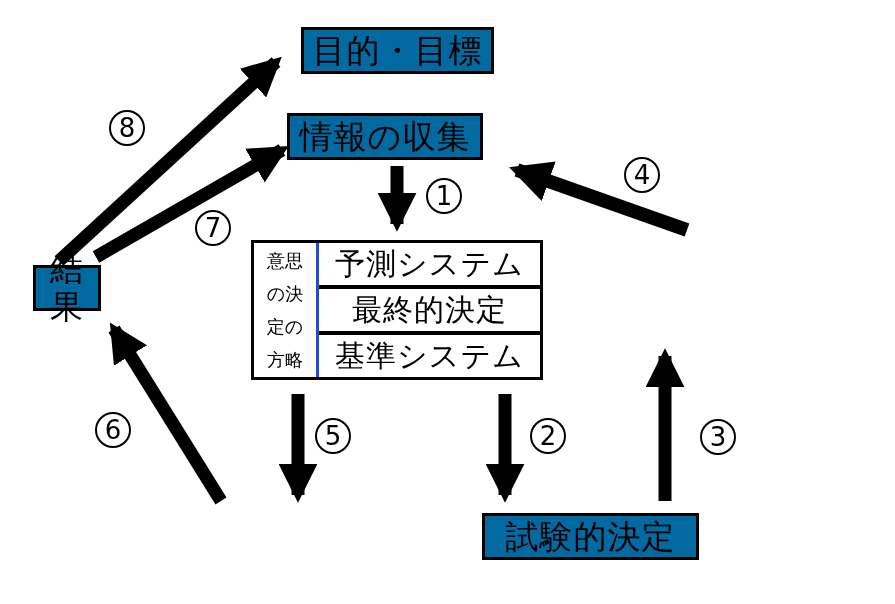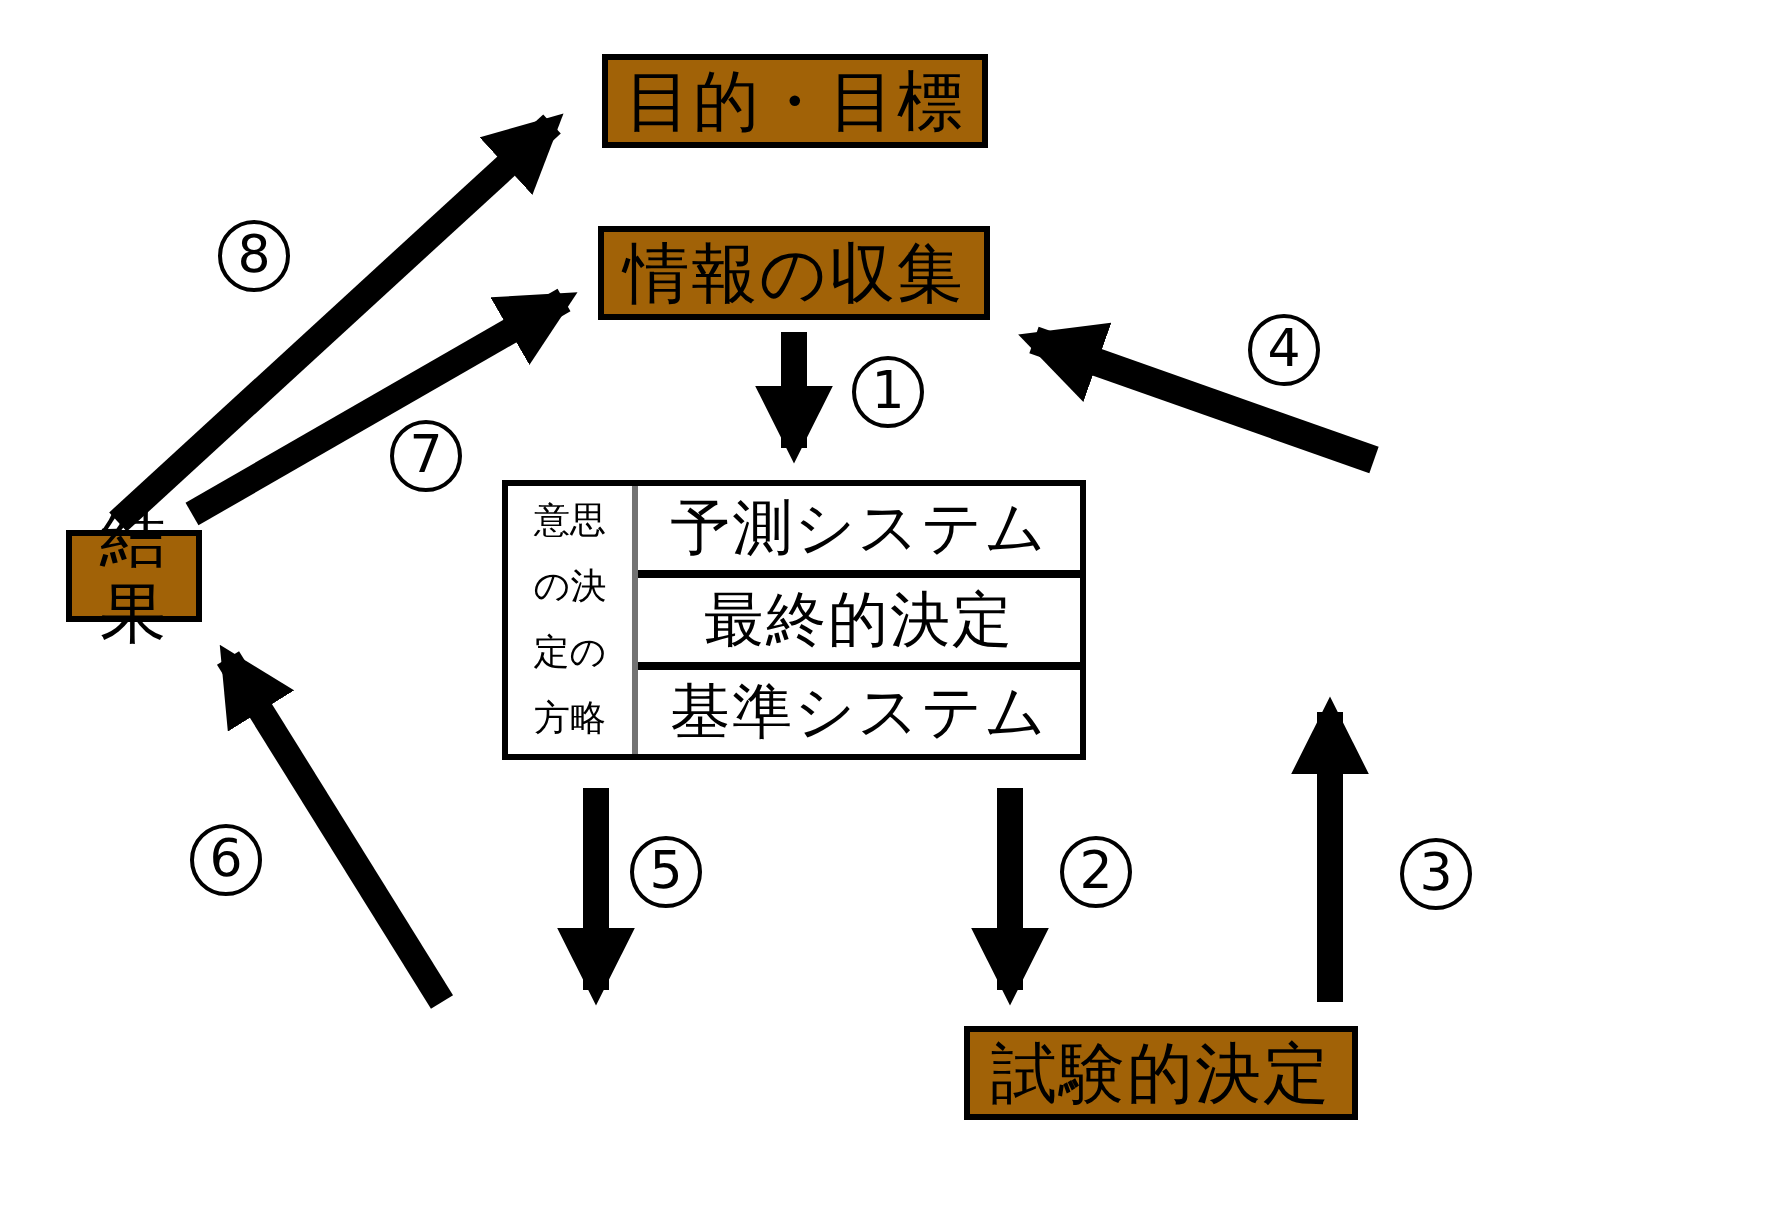--- a/index.html
+++ b/index.html
@@ -22,21 +22,21 @@
     position: absolute;
     left: 0;
     top: 0;
     width: 895px;
     height: 604px;
   }
   .node {
     position: absolute;
     box-sizing: border-box;
     border: 3px solid #000000;
-    background: #a16207;
+    background: #0369a1;
     display: flex;
     align-items: center;
     justify-content: center;
     text-align: center;
     line-height: 1.15;
   }
   .node span { display: inline-block; }
   .fs-large { font-size: 33px; letter-spacing: 1px; }
   .fs-mid   { font-size: 29px; }
   
@@ -47,21 +47,21 @@
     width: 292px;
     height: 140px;
     box-sizing: border-box;
     border: 3px solid #000000;
     background: #ffffff;
     display: flex;
   }
   .strategy-left {
     width: 65px;
     box-sizing: border-box;
-    border-right: 3px solid #737373;
+    border-right: 3px solid #1d4ed8;
     display: flex;
     align-items: center;
     justify-content: center;
     text-align: center;
   }
   .strategy-left span {
     display: inline-block;
     width: 40px;
     font-size: 18px;
     line-height: 33px;
@@ -116,21 +116,21 @@
     <line x1="298" y1="394" x2="298" y2="495" stroke="#000000" stroke-width="13" marker-end="url(#ah)"></line>
     <line x1="221" y1="501" x2="114" y2="329" stroke="#000000" stroke-width="13" marker-end="url(#ah)"></line>
     <line x1="96" y1="257" x2="282" y2="150" stroke="#000000" stroke-width="13" marker-end="url(#ah)"></line>
     <line x1="59" y1="261" x2="276" y2="62" stroke="#000000" stroke-width="13" marker-end="url(#ah)"></line>
   </svg>
 
   <div class="node fs-large" style="left:301px; top:27px; width:193px; height:47px;">
     <span>目的・目標</span>
   </div>
 
-  <div class="node fs-large" style="left:299px; top:113px; width:196px; height:47px;">
+  <div class="node fs-large" style="left:287px; top:113px; width:196px; height:47px;">
     <span>情報の収集</span>
   </div>
 
   <div class="strategy-table">
     <div class="strategy-left">
       <span>意思の決定の方略</span>
     </div>
     <div class="strategy-rows">
       <div class="strategy-row">
         <span>予測システム</span>
@@ -143,21 +143,21 @@
       </div>
     </div>
   </div>
 
 
   <div class="node fs-large" style="left:33px; top:265px; width:68px; height:46px;">
     <span>結果</span>
   </div>
 
 
-  <div class="node fs-large" style="left:482px; top:513px; width:197px; height:47px;align-items:center;">
+  <div class="node fs-large" style="left:482px; top:513px; width:217px; height:47px;align-items:center;">
     <span>試験的決定</span>
   </div>
 
   <div class="num" style="left:426px; top:178px;">
     <span>1</span>
   </div>
   <div class="num" style="left:530px; top:418px;">
     <span>2</span>
   </div>
   <div class="num" style="left:700px; top:419px;">

